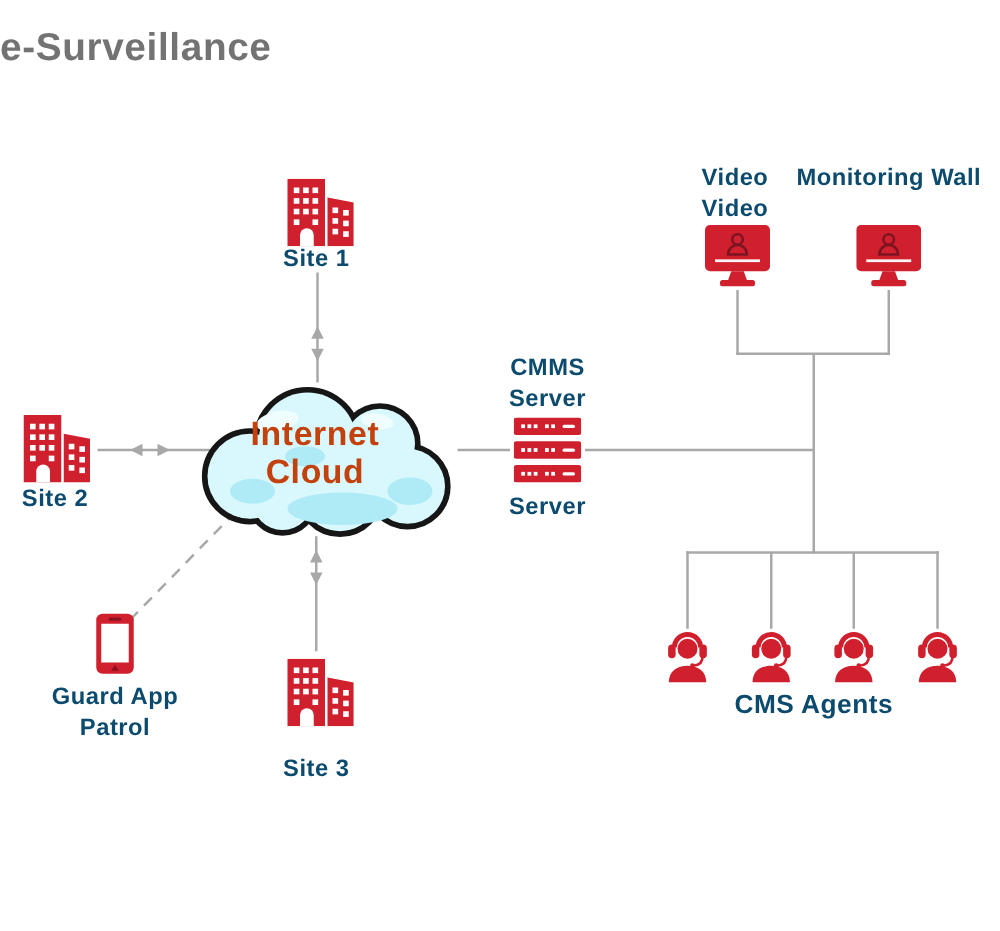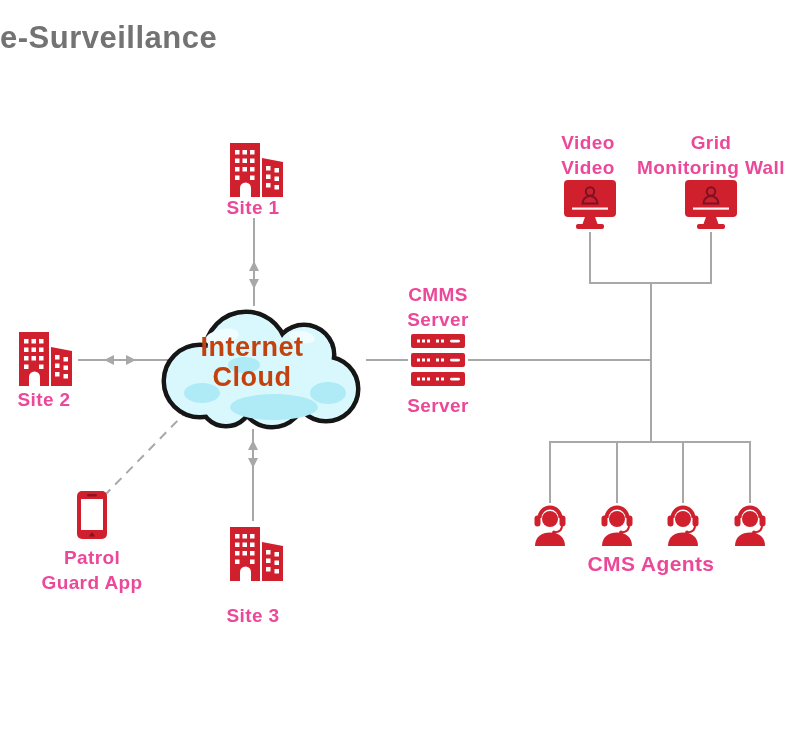--- a/index.html
+++ b/index.html
@@ -7,21 +7,21 @@
     width:800px;height:745px;position:relative;overflow:hidden;
     background:#ffffff;
     font-family:"Liberation Sans","DejaVu Sans",sans-serif;
   }
   .abs{position:absolute;}
   .title{
     top:20px;left:0;width:790px;text-align:left;
     font-size:31px;font-weight:700;color:#737373;letter-spacing:.5px;
   }
   .lbl{
-    color:#ec4899;font-size:19px;font-weight:600;letter-spacing:.4px;
+    color:#0c4a6e;font-size:19px;font-weight:600;letter-spacing:.4px;
     text-align:center;line-height:1.3;
   }
   .lbl span{display:block;}
   .cloud-text{
     color:#c2410c;font-size:27px;font-weight:700;letter-spacing:.5px;
     text-align:center;line-height:1.1;
   }
   .cloud-text span{display:block;}
   .agents-lbl{font-size:21px;}
   svg{display:block;}
@@ -186,22 +186,22 @@
   <span>Site 3</span>
 </div>
 
 <svg class="abs" style="left:76px;top:488px;" width="34" height="52" viewBox="0 0 34 52">
   <rect x="1" y="3" width="30" height="48" rx="5" fill="#d0202e"></rect>
   <rect x="5" y="11" width="22" height="31" fill="#ffffff"></rect>
   <rect x="11" y="6" width="10" height="2.6" rx="1.3" fill="#8c1020"></rect>
   <path d="M16,44 l3.2,4.6 h-6.4 z" fill="#8c1020"></path>
 </svg>
 <div class="abs lbl" style="left:17px;top:546px;width:150px;">
+  <span>Guard App</span>
   <span>Patrol</span>
-  <span>Guard App</span>
 </div>
 
 <div class="abs lbl" style="left:388px;top:283px;width:100px;">
   <span>CMMS</span>
   <span>Server</span>
 </div>
 <svg class="abs" style="left:411px;top:334px;" width="54" height="52" viewBox="0 0 54 52">
   <g fill="#d0202e">
     <rect x="0" y="0" width="54" height="14" rx="2"></rect>
     <rect x="0" y="19" width="54" height="14" rx="2"></rect>
@@ -241,21 +241,20 @@
   <g stroke="#7c1322" stroke-width="2" fill="none">
     <circle cx="26" cy="11.5" r="4.2"></circle>
     <path d="M18.5,23.5 a7.5,7.5 0 0 1 15,0 z"></path>
   </g>
   <rect x="8" y="27.5" width="36" height="2.2" fill="#ffffff" opacity="0.95"></rect>
   <path d="M21,37 h10 l2.5,7 h-15 z" fill="#d0202e"></path>
   <rect x="12" y="44" width="28" height="5" rx="2" fill="#d0202e"></rect>
 </svg>
 
 <div class="abs lbl" style="left:626px;top:131px;width:170px;">
-  <span>Grid</span>
   <span>Monitoring Wall</span>
 </div>
 <svg class="abs" style="left:685px;top:180px;" width="52" height="50" viewBox="0 0 52 50">
   <rect x="0" y="0" width="52" height="37" rx="4" fill="#d0202e"></rect>
   <g stroke="#7c1322" stroke-width="2" fill="none">
     <circle cx="26" cy="11.5" r="4.2"></circle>
     <path d="M18.5,23.5 a7.5,7.5 0 0 1 15,0 z"></path>
   </g>
   <rect x="8" y="27.5" width="36" height="2.2" fill="#ffffff" opacity="0.95"></rect>
   <path d="M21,37 h10 l2.5,7 h-15 z" fill="#d0202e"></path>

